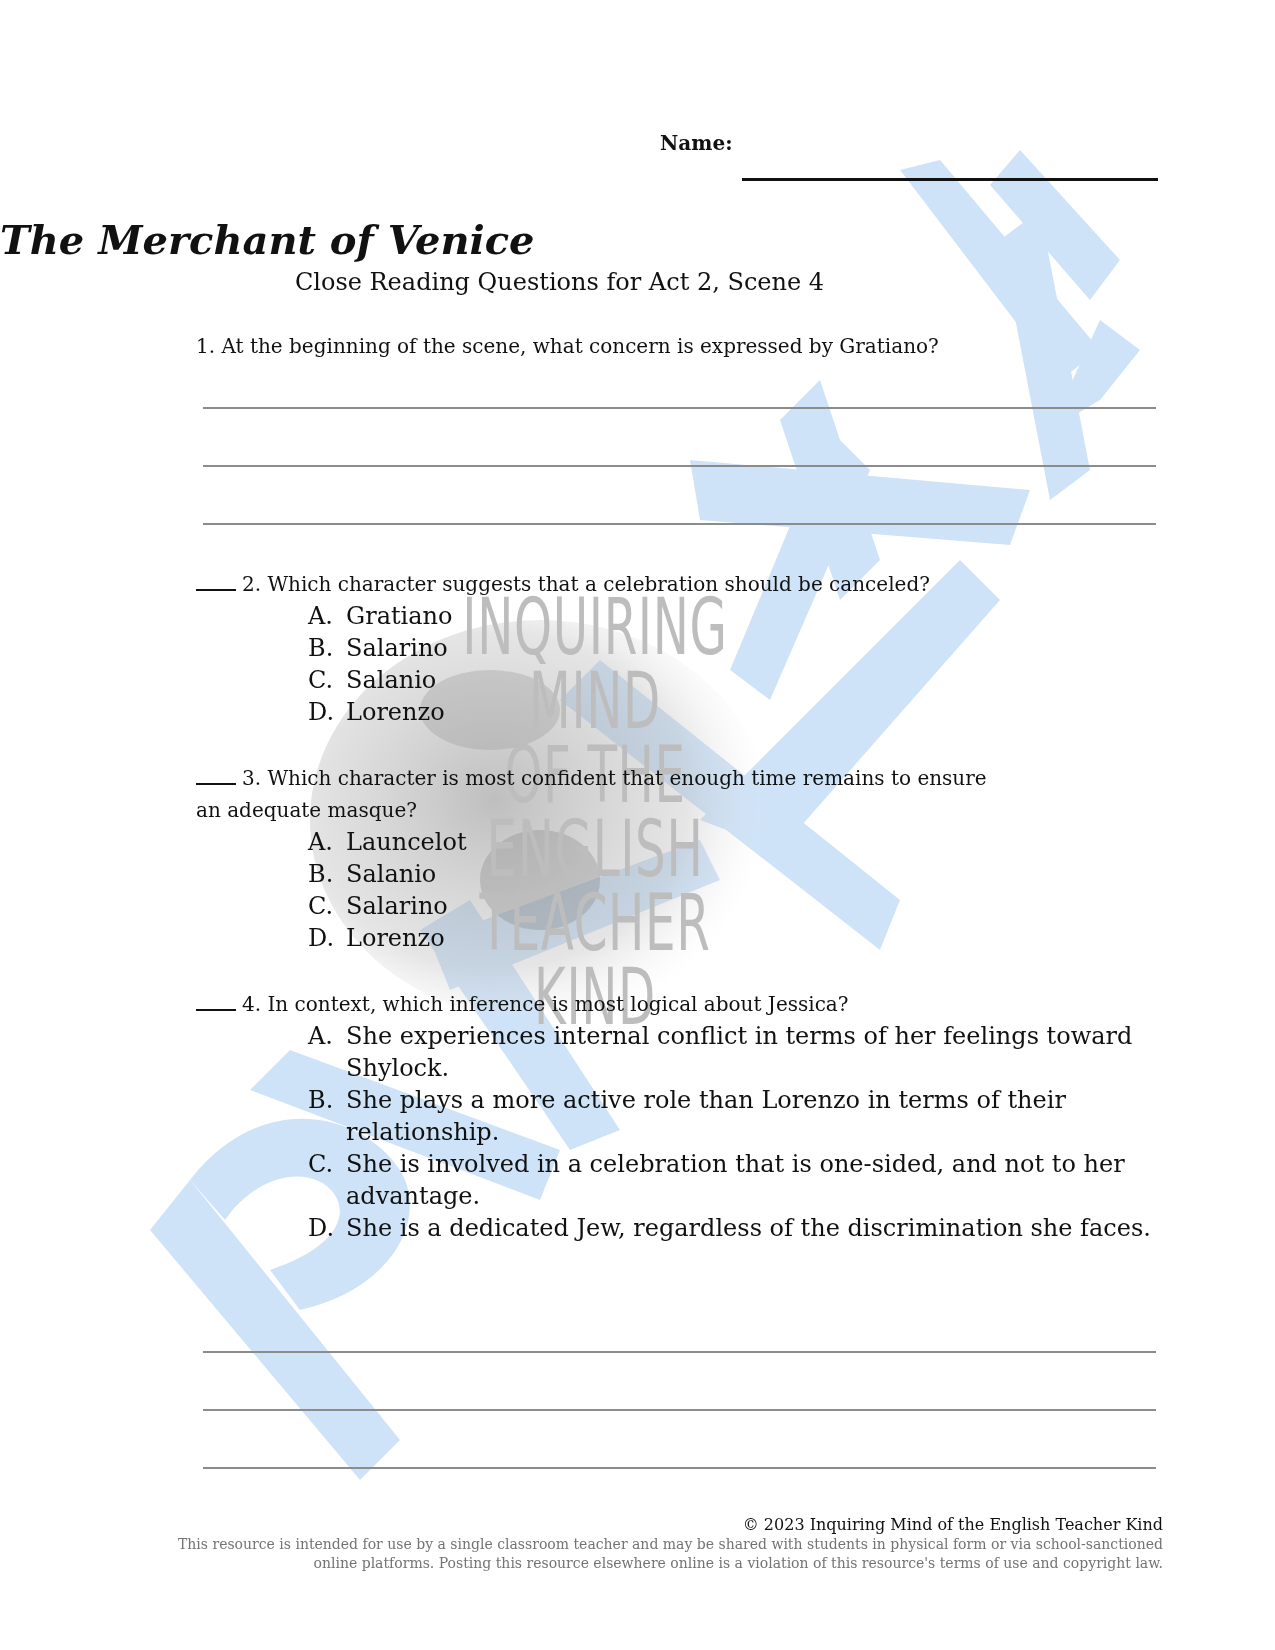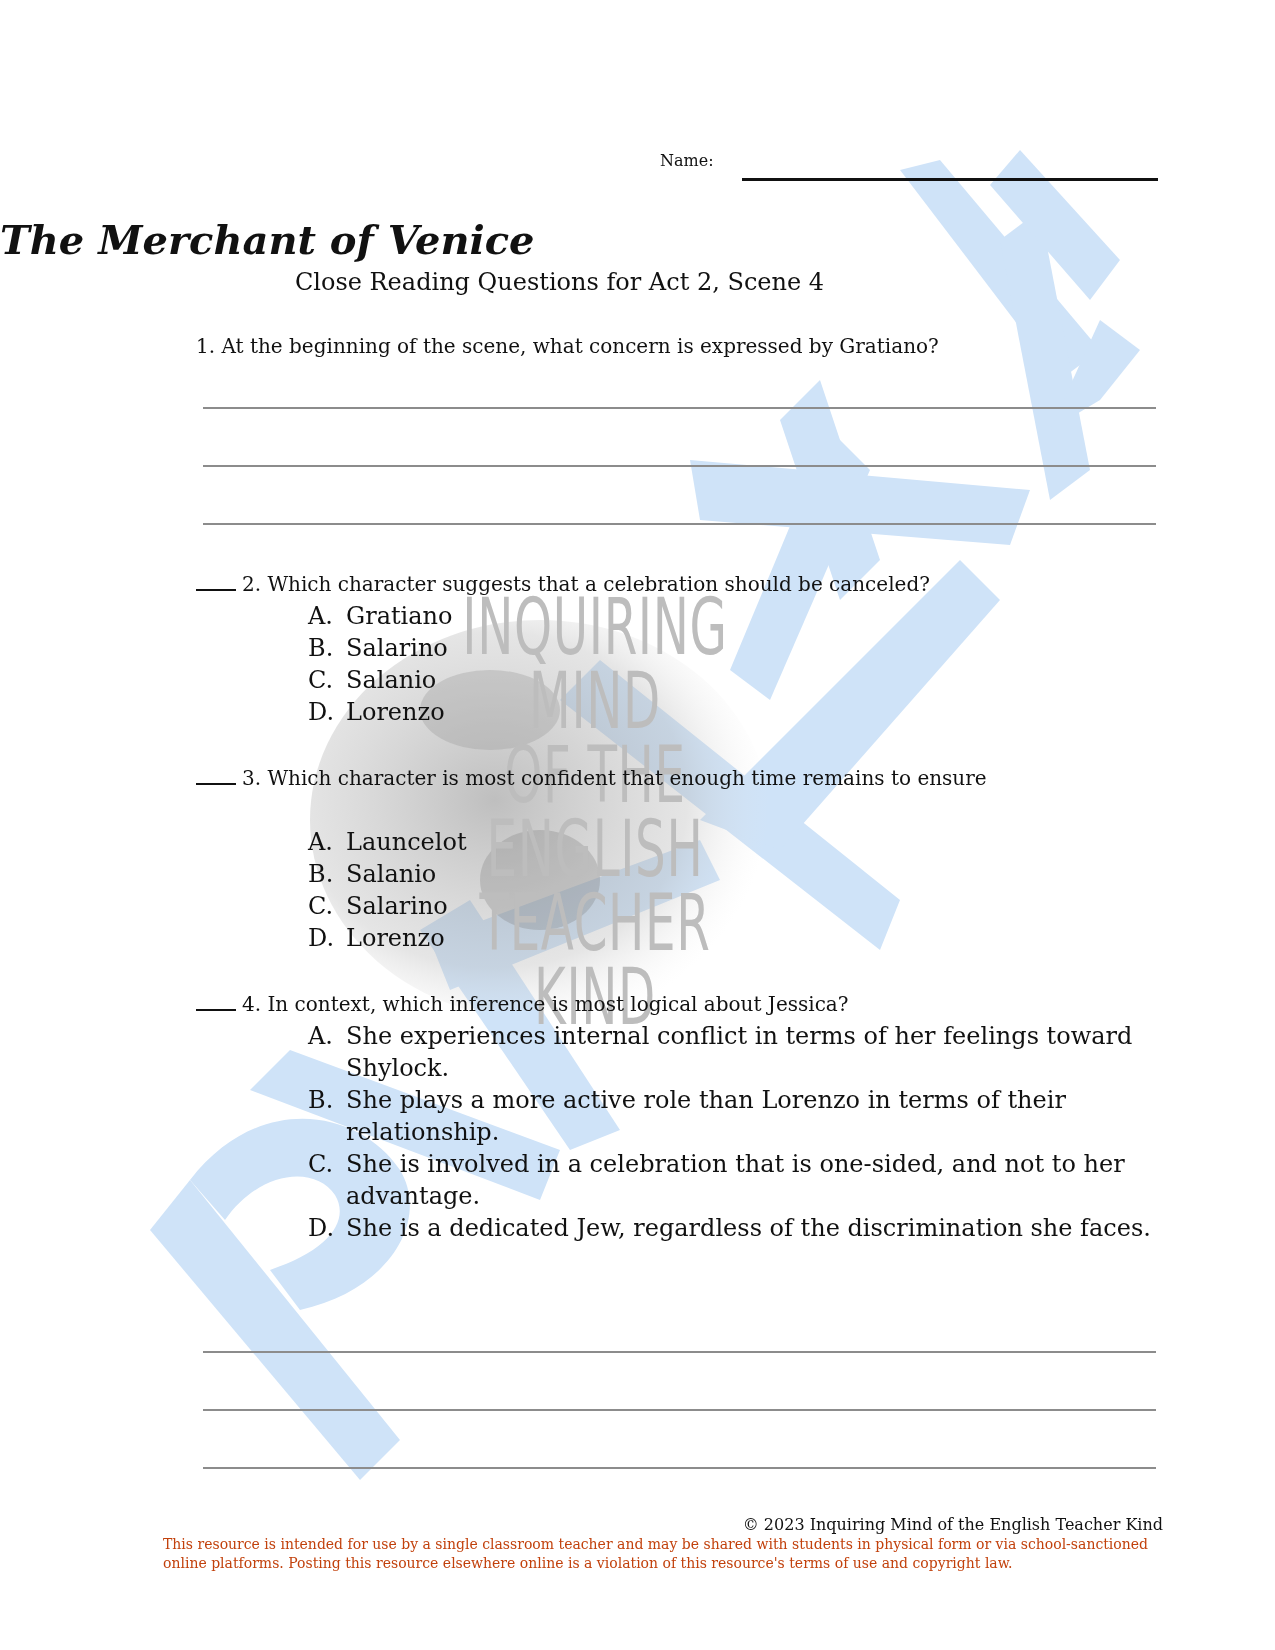--- a/index.html
+++ b/index.html
@@ -11,38 +11,38 @@
   .wm-preview { position: absolute; left: 0; top: 0; width: 1275px; height: 1650px; pointer-events: none; z-index: 0; }
   .wm-logo { position: absolute; left: 300px; top: 590px; width: 640px; height: 420px; pointer-events: none; z-index: 0; }
   .wm-logo-text { position: absolute; left: 440px; top: 590px; width: 500px; text-align: center;
                   font-family: "DejaVu Sans", "Liberation Sans", sans-serif; font-weight: normal;
                   color: #bdbdbd; line-height: 74px; font-size: 78px; transform: scaleX(0.62);
                   transform-origin: left top; letter-spacing: 1px; pointer-events: none; z-index: 1; }
 
   .content { position: absolute; inset: 0; z-index: 2; }
   .abs { position: absolute; white-space: nowrap; }
 
-  .name-row { position: absolute; left: 660px; top: 151px; font-size: 16px; }
+  .name-row { position: absolute; left: 660px; top: 131px; font-size: 20px; font-weight: bold; }
   .name-line { position: absolute; left: 742px; top: 178px; width: 416px; height: 0; border-top: 3px solid #111; }
 
   .title { position: absolute; left: 0; width: 1087px; top: 216px; text-align: left;
            font-size: 40px; font-weight: bold; font-style: italic; }
   .subtitle { position: absolute; left: 0; width: 1119px; top: 268px; text-align: center; font-size: 24px; }
 
   .q { position: absolute; left: 196px; font-size: 20px; line-height: 32px; }
   .blank { display: inline-block; width: 40px; border-bottom: 2.5px solid #111; margin-right: 6px; vertical-align: baseline; height: 18px; }
   .opt { position: absolute; font-size: 24px; line-height: 32px; }
   .opt .letter { position: absolute; left: 0; width: 36px; }
   .opt .text { position: absolute; left: 38px; white-space: nowrap; }
 
   .rule { position: absolute; left: 203px; width: 953px; height: 0; border-top: 2px solid #8c8c8c; }
 
   .copyright { position: absolute; right: 112px; top: 1515px; font-size: 16px; color: #111; }
-  .disclaimer { position: absolute; right: 112px; top: 1535px; width: 1000px; font-size: 14px; color: #c2410c;
-                line-height: 19px; white-space: normal; }
+  .disclaimer { position: absolute; right: 112px; top: 1535px; width: 1000px; font-size: 14px; color: #737373;
+                text-align: right; line-height: 19px; white-space: normal; }
 </style>
 </head>
 <body>
 
 <div class="page">
 
   <svg class="wm-preview" viewBox="0 0 1275 1650">
     <g fill="#cfe3f8">
 
       <polygon points="150,1230 190,1180 400,1440 360,1480"></polygon>
@@ -118,20 +118,21 @@
       <span class="text">Salanio</span>
     </div>
     <div class="opt" style="left:308px; top:696px;">
       <span class="letter">D.</span>
       <span class="text">Lorenzo</span>
     </div>
 
     <div class="q abs" style="top:762px;">
       <span class="blank"></span><span>3. Which character is most confident that enough time remains to ensure</span>
     </div>
+    <div class="q abs" style="top:794px;">an adequate masque?</div>
     <div class="opt" style="left:308px; top:826px;">
       <span class="letter">A.</span>
       <span class="text">Launcelot</span>
     </div>
     <div class="opt" style="left:308px; top:858px;">
       <span class="letter">B.</span>
       <span class="text">Salanio</span>
     </div>
     <div class="opt" style="left:308px; top:890px;">
       <span class="letter">C.</span>

